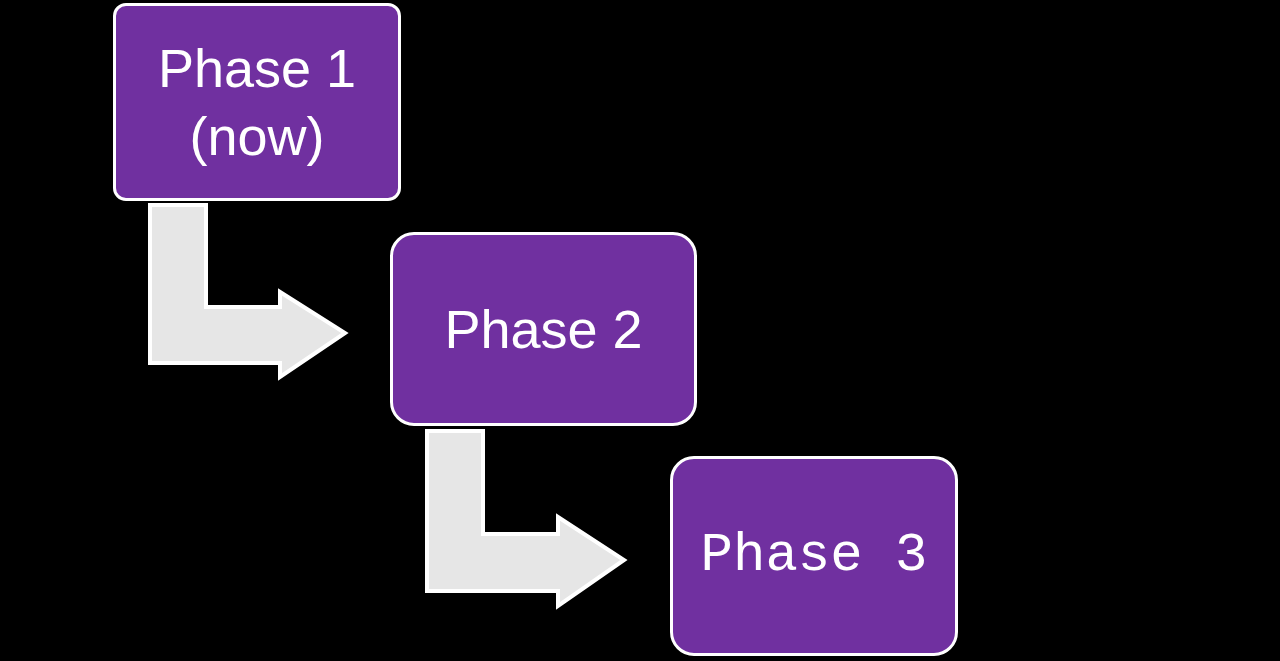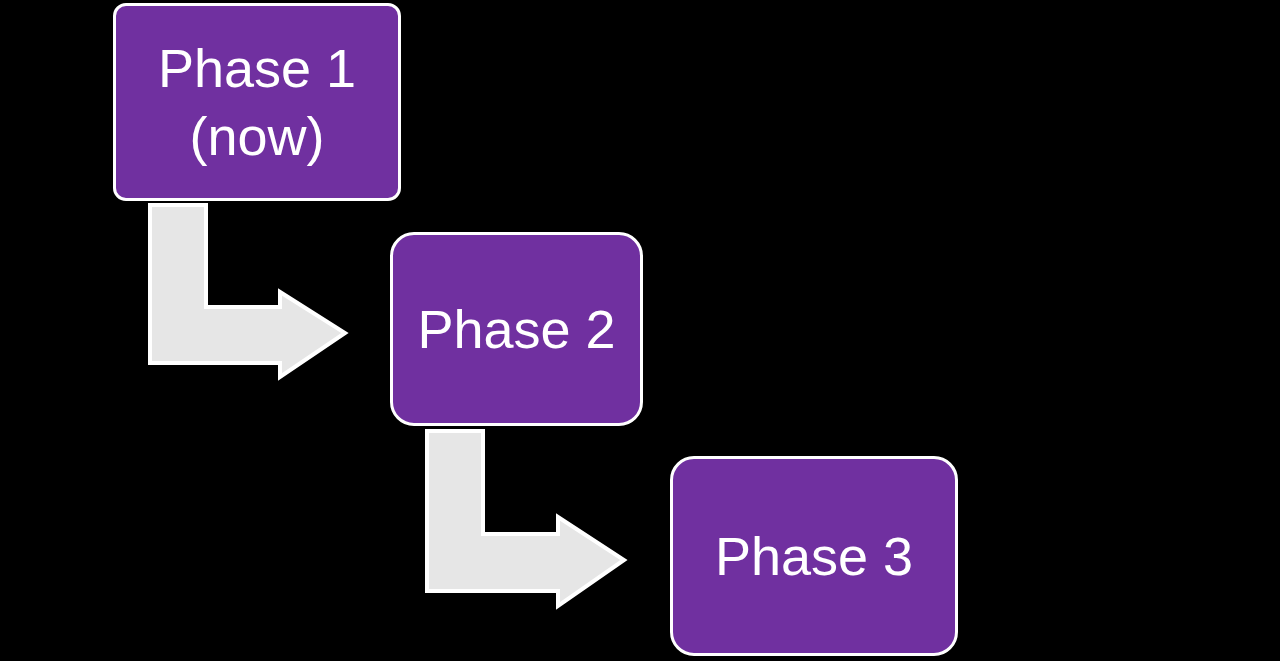--- a/index.html
+++ b/index.html
@@ -36,29 +36,30 @@
   #box-phase-1 {
     left: 113px;
     top: 3px;
     width: 288px;
     height: 198px;
     border-radius: 13px;
   }
   #box-phase-2 {
     left: 390px;
     top: 232px;
-    width: 253px;
+    width: 307px;
     height: 194px;
     text-align: center;
   }
   #box-phase-3 {
     left: 670px;
     top: 456px;
     width: 288px;
     height: 200px;
+    font-family: Liberation Mono, monospace;
   }
   .elbow-arrow {
     position: absolute;
     overflow: visible;
   }
   #arrow-1-2 {
     left: 143px;
     top: 199px;
     width: 210px;
     height: 186px;

